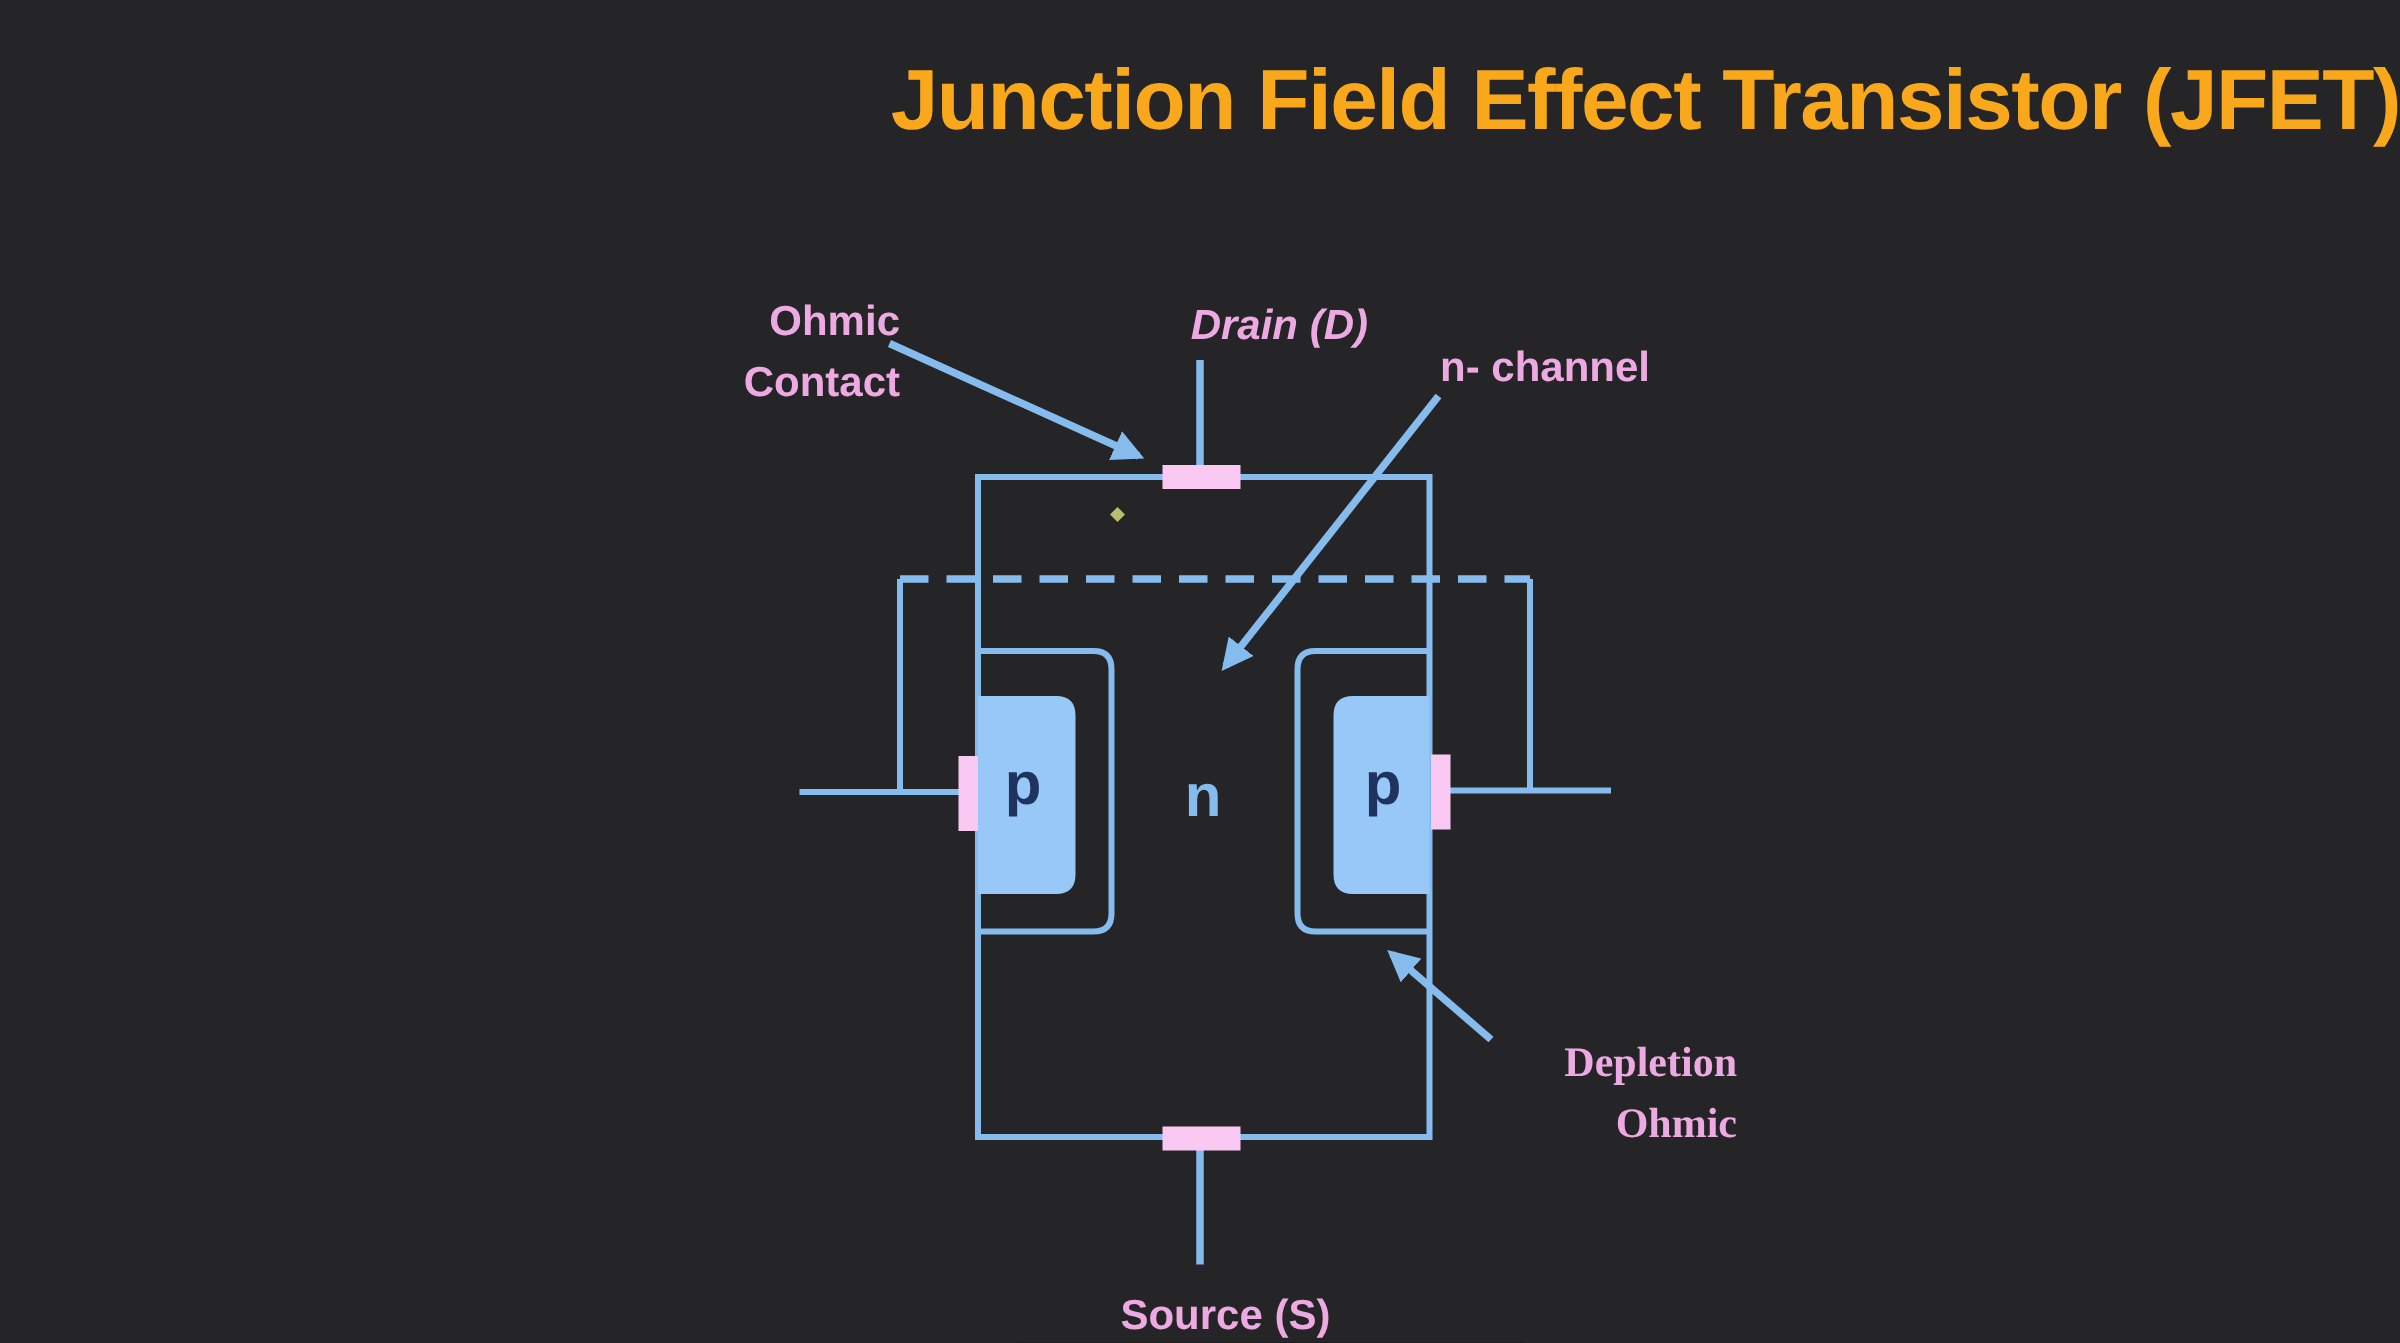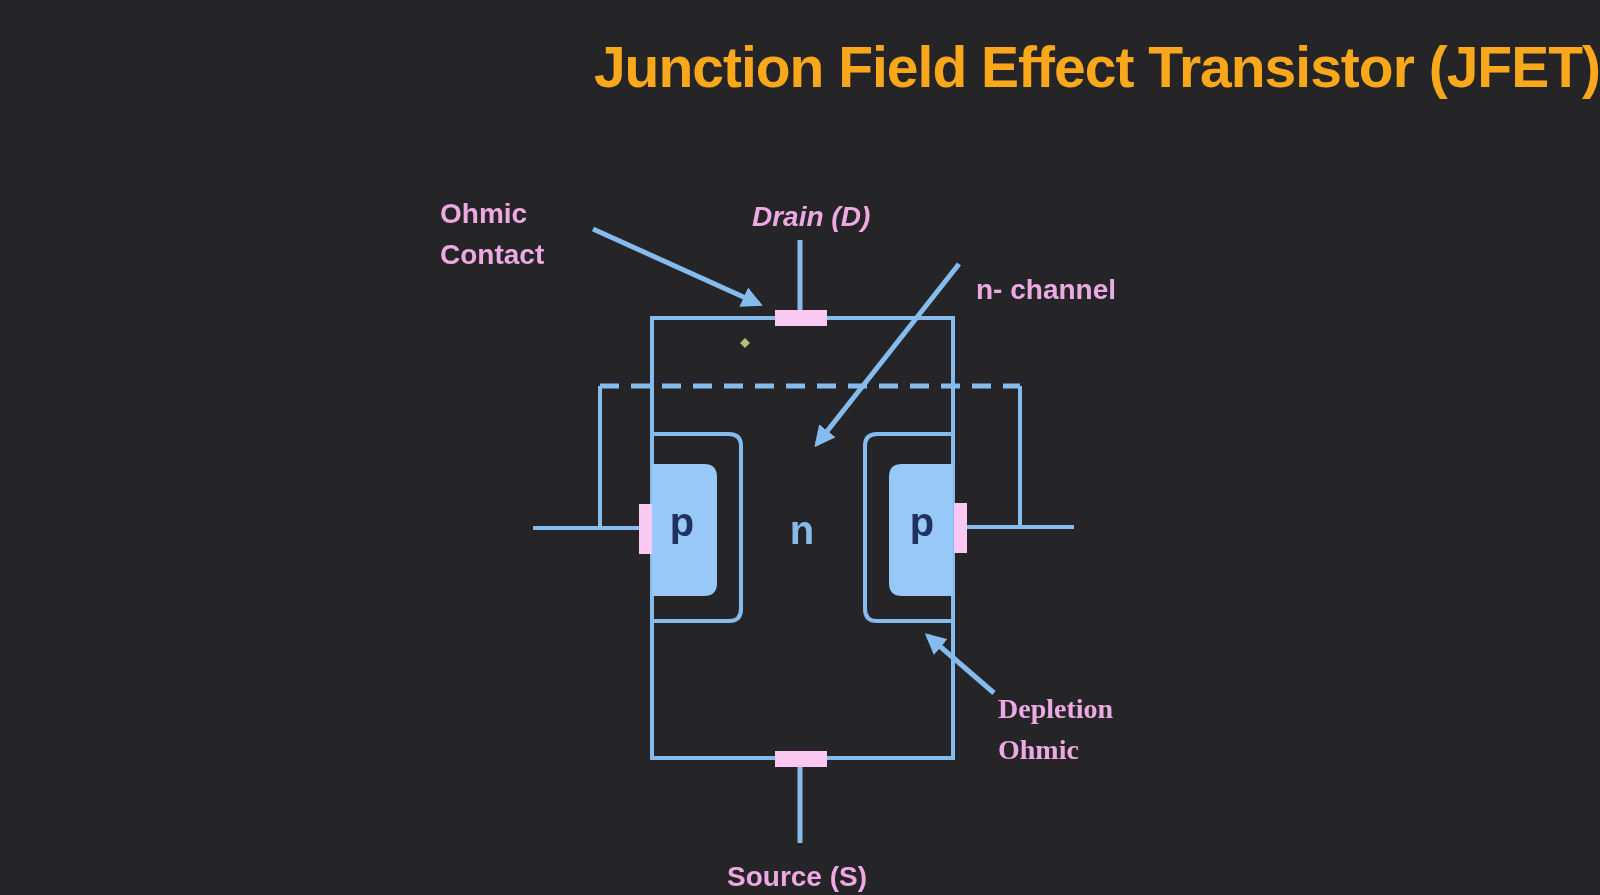--- a/index.html
+++ b/index.html
@@ -8,25 +8,25 @@
     background:#252528;font-family:"Liberation Sans",sans-serif;
   }
   .slide-title{
     position:absolute;top:18px;left:0;right:0;padding-left:113px;
     text-align:right;font-weight:bold;font-size:57px;letter-spacing:-1px;
     color:#F9A81C;white-space:nowrap;margin-top:16px;
   }
   .diagram-svg{position:absolute;inset:0;}
   .label{
     position:absolute;font-weight:bold;font-size:28px;line-height:41px;
-    color:#EDA9E1;text-align:left;white-space:nowrap;
+    color:#EDA9E1;text-align:right;white-space:nowrap;
   }
   .lbl-ohmic{left:440px;top:193px;width:160px;}
   .lbl-drain{left:752px;top:196px;width:160px;font-style:italic;}
-  .lbl-nchannel{left:976px;top:224px;width:170px;margin-top:45px;}
+  .lbl-nchannel{left:930px;top:224px;width:170px;}
   .lbl-gate{left:432px;top:484px;width:160px;}
   .lbl-depletion{left:998px;top:688px;width:160px;font-family:Liberation Serif, serif;}
   .lbl-source{left:727px;top:856px;width:160px;}
   .svg-region-letter{
     font-family:"Liberation Sans",sans-serif;font-weight:bold;font-size:40px;
   }
 </style>
 </head>
 <body>
 

